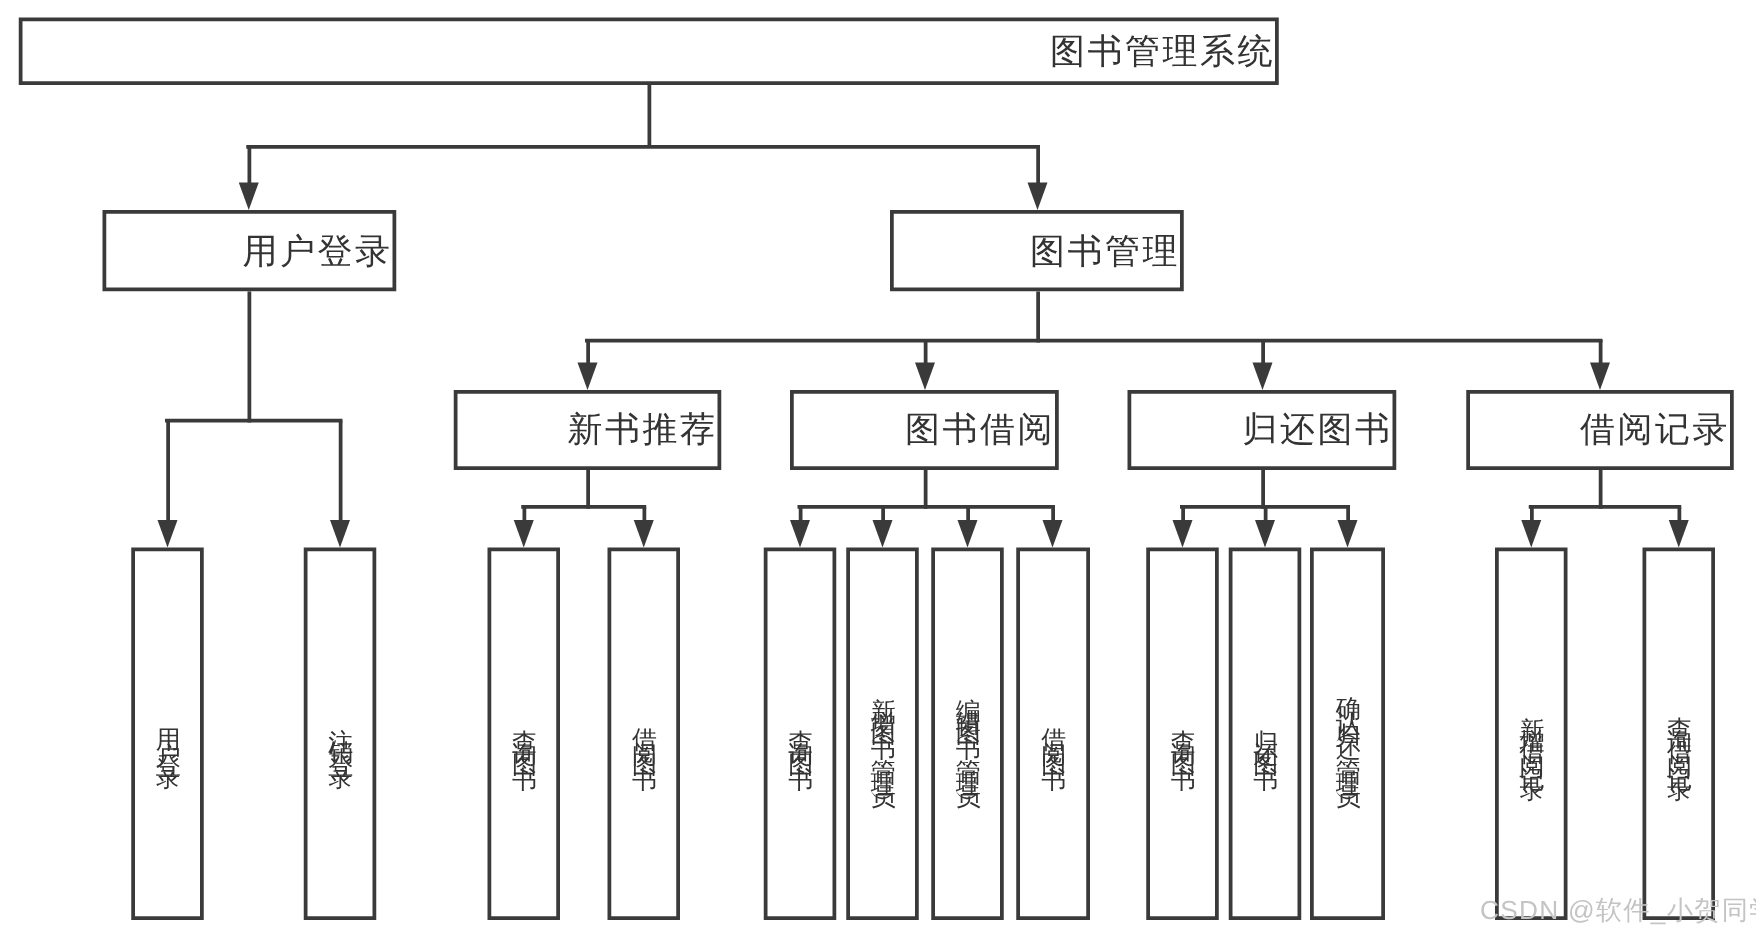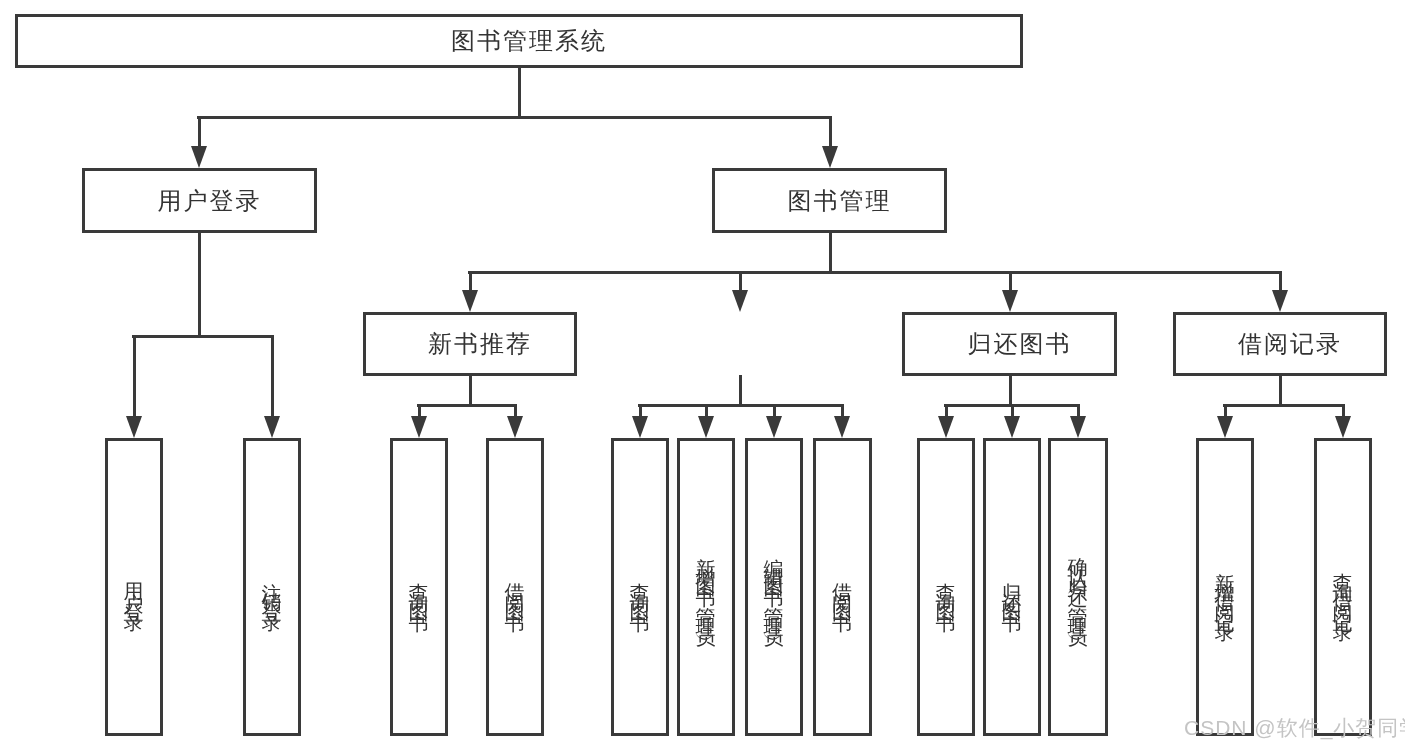--- a/index.html
+++ b/index.html
@@ -3,22 +3,22 @@
 <meta charset="utf-8">
 <style>
   html,body{margin:0;padding:0;background:#ffffff;}
   .canvas{
     position:relative;width:1405px;height:747px;background:#ffffff;
     font-family:"Liberation Sans",sans-serif;color:#333333;overflow:hidden;
   }
   
   .box{
     position:absolute;box-sizing:border-box;background:#ffffff;
-    border:3px solid #3a3a3a;display:flex;align-items:center;justify-content:center;
-    font-size:24px;letter-spacing:2px;white-space:nowrap;padding-left:20px;
+    border:3px solid #3a3a3a;display:flex;align-items:center;justify-content:flex-end;
+    font-size:28px;letter-spacing:2px;white-space:nowrap;padding-left:20px;
   }
   
   .vbox{
     position:absolute;box-sizing:border-box;background:#ffffff;
     border:3px solid #3a3a3a;top:438px;height:298px;width:58px;
     display:flex;align-items:center;justify-content:center;
   }
   .vt{
     writing-mode:vertical-rl;text-orientation:mixed;
     font-size:20px;letter-spacing:10px;line-height:1.1;white-space:nowrap;
@@ -102,20 +102,23 @@
   <div class="box" style="left:82px;top:168px;width:235px;height:65px">
     <span>用户登录</span>
   </div>
   <div class="box" style="left:363px;top:312px;width:214px;height:64px">
     <span>新书推荐</span>
   </div>
 
   <div class="box" style="left:712px;top:168px;width:235px;height:65px">
     <span>图书管理</span>
   </div>
+  <div class="box" style="left:632px;top:312px;width:215px;height:64px">
+    <span>图书借阅</span>
+  </div>
   <div class="box" style="left:902px;top:312px;width:215px;height:64px">
     <span>归还图书</span>
   </div>
   <div class="box" style="left:1173px;top:312px;width:214px;height:64px">
     <span>借阅记录</span>
   </div>
 
   <div class="vbox" style="left:105px">
     <span class="vt">用户登录</span>
   </div>

